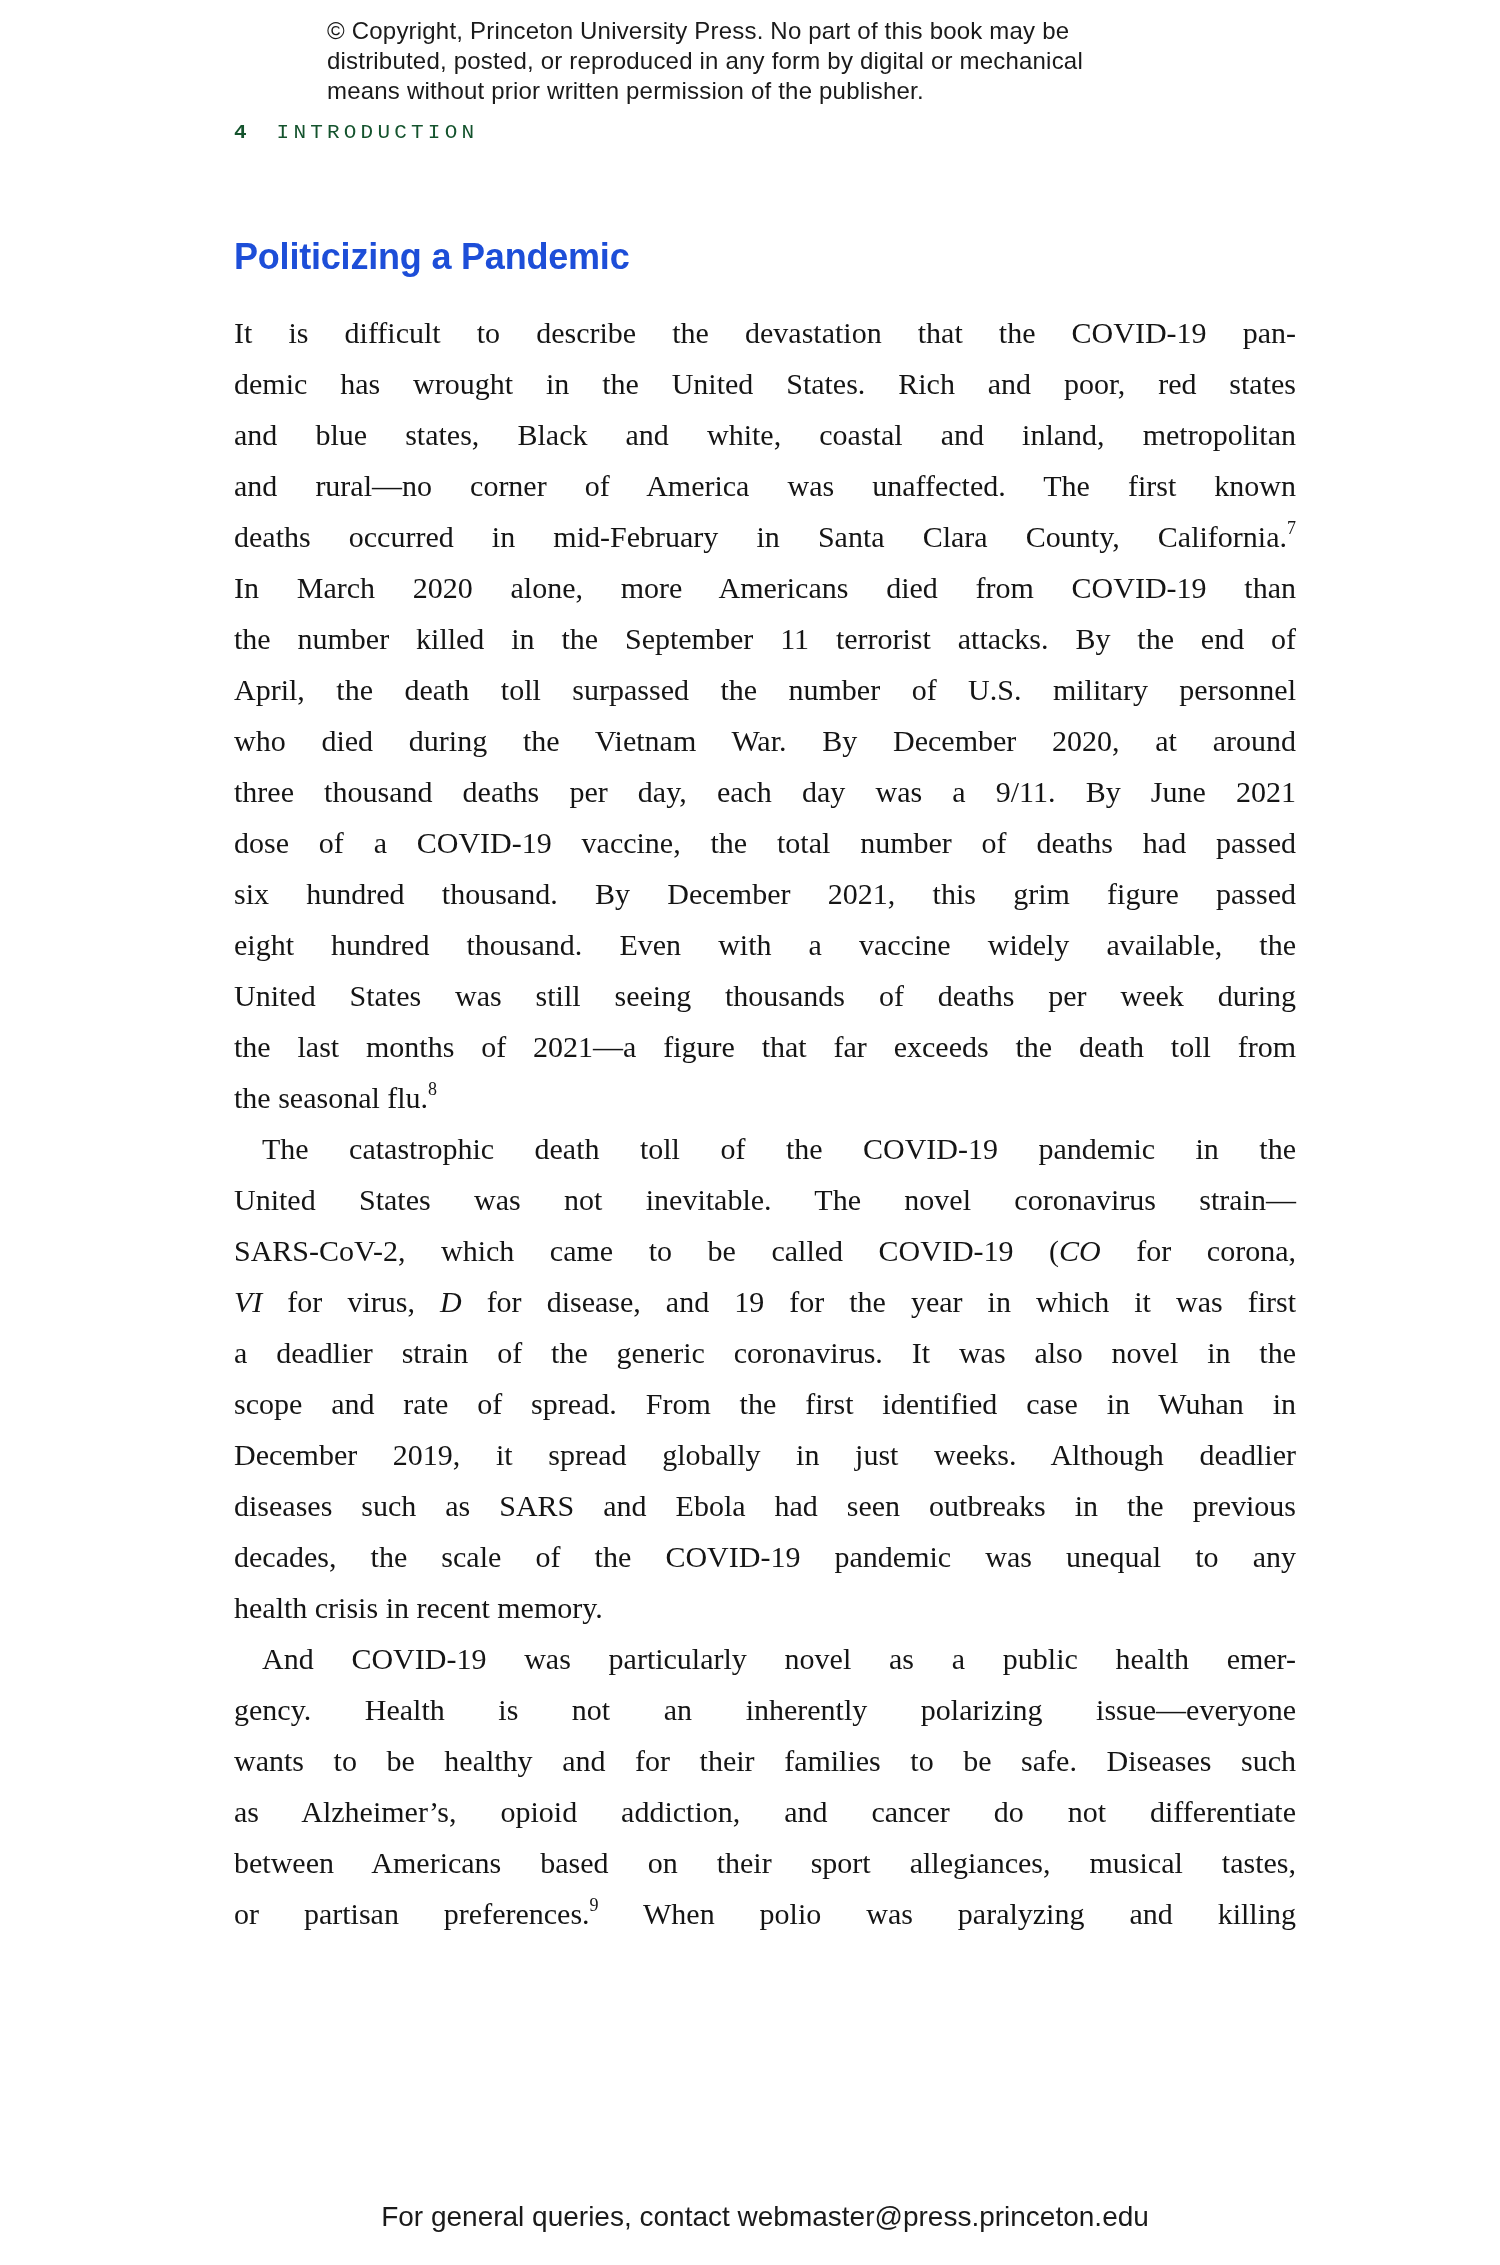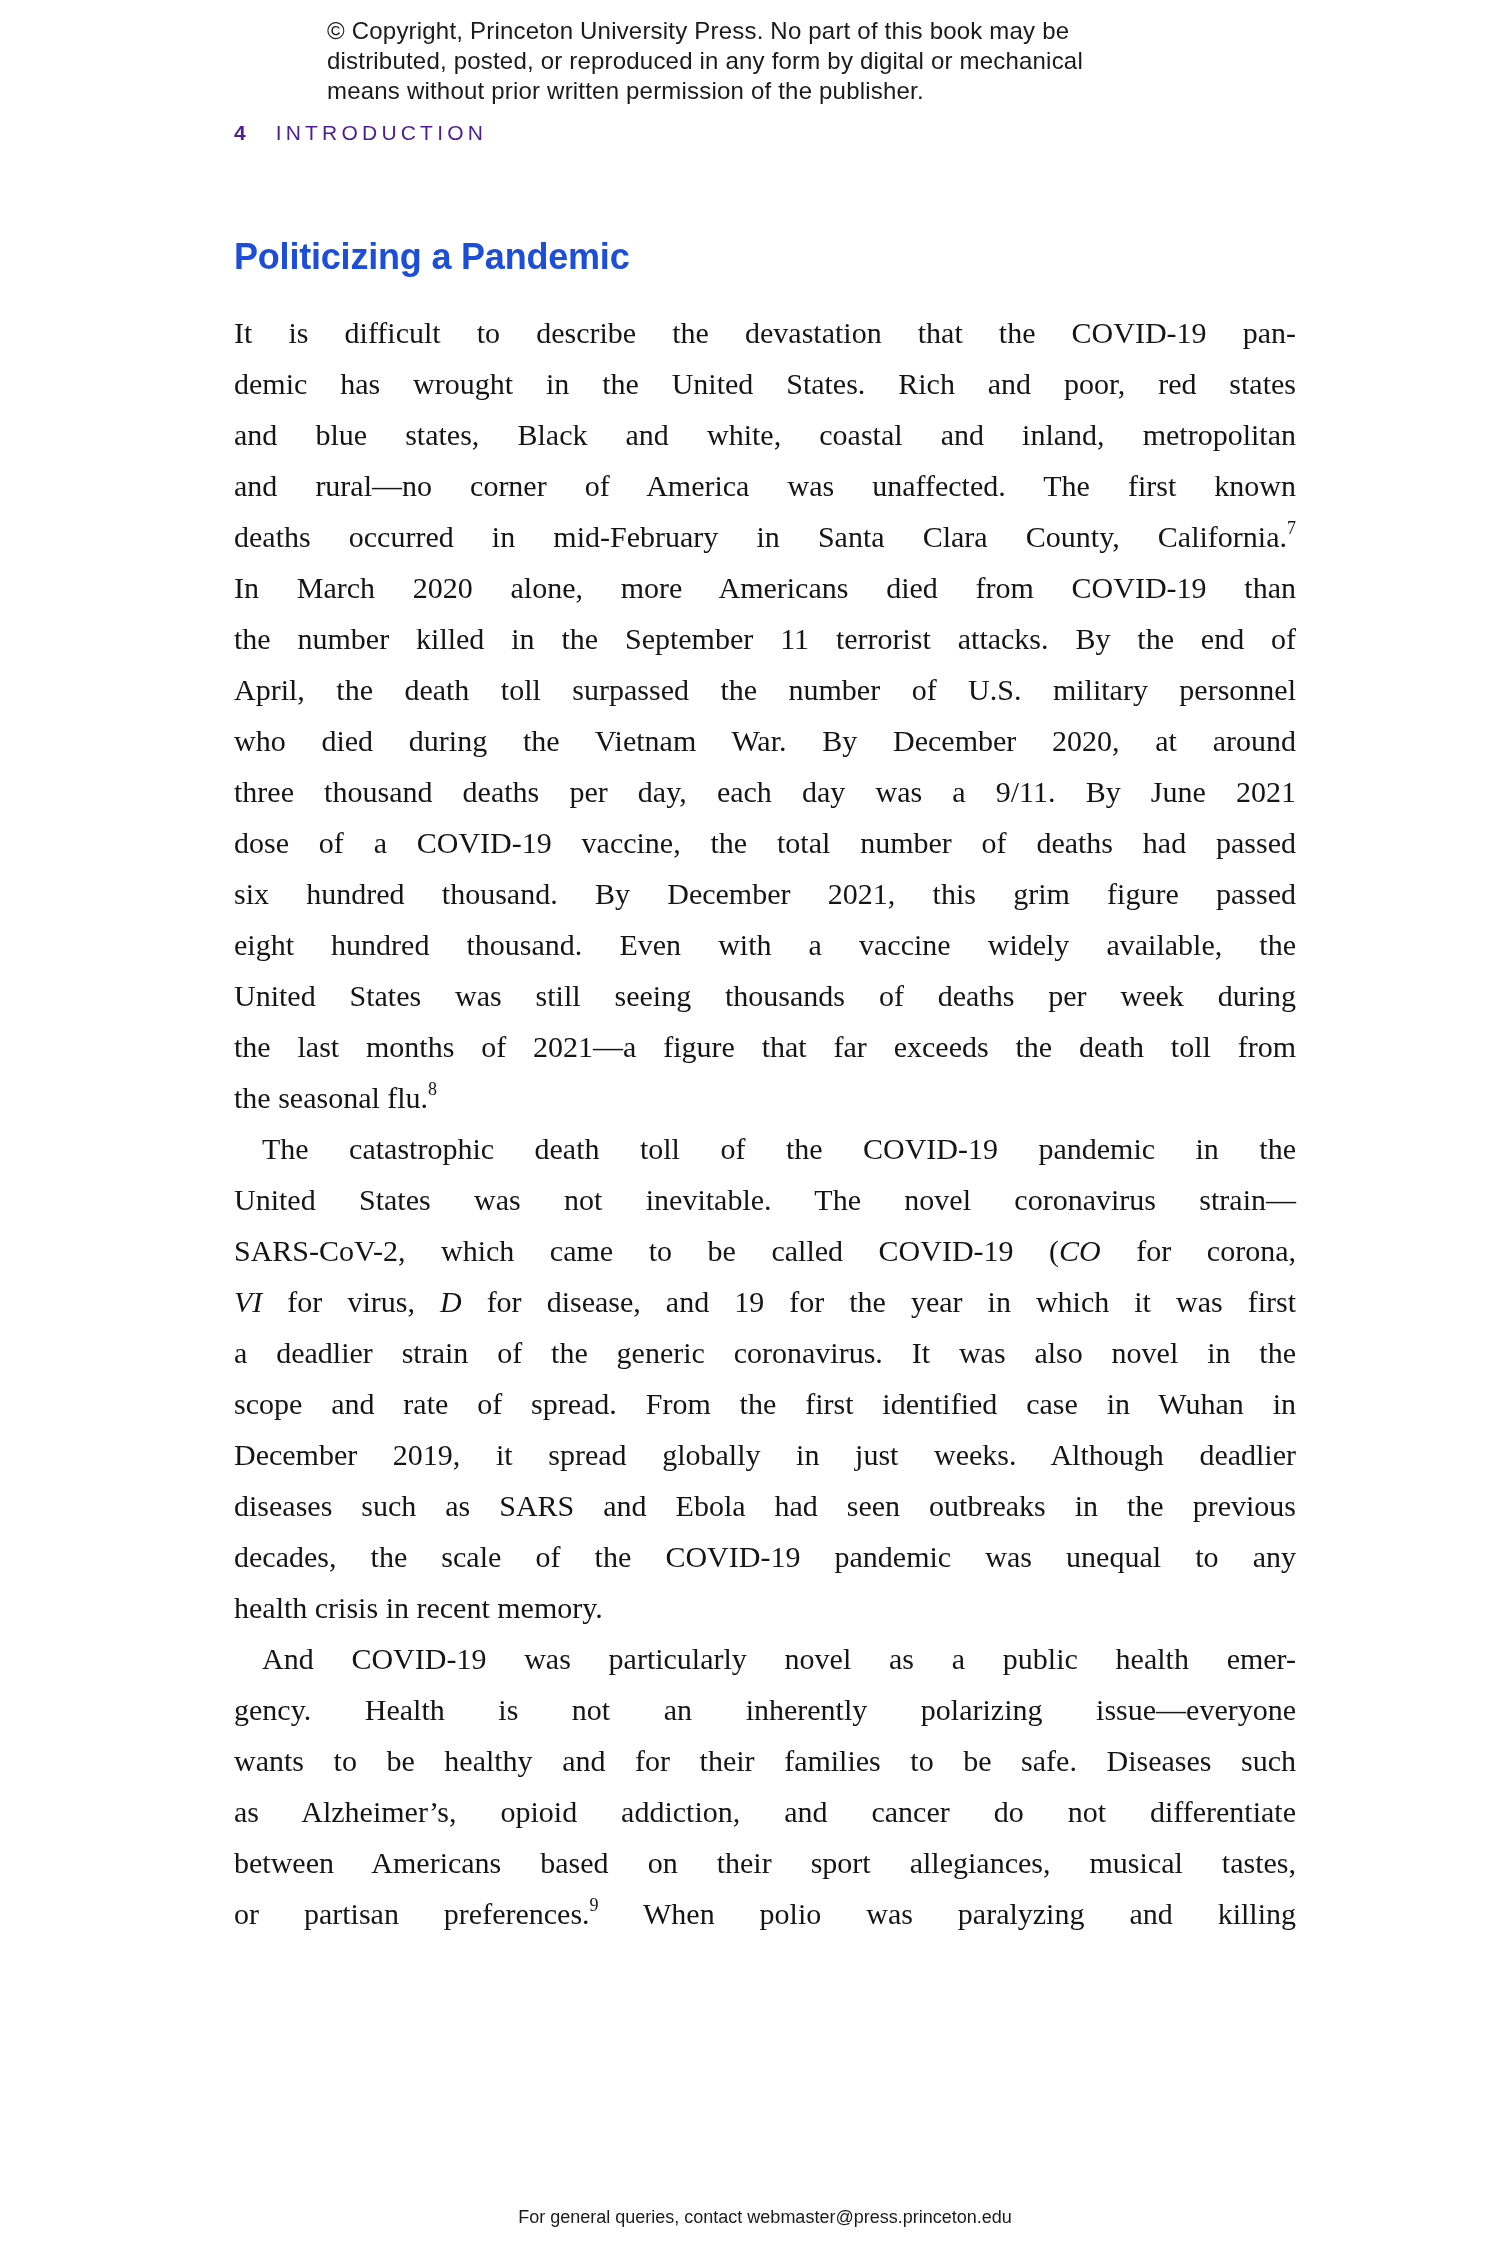--- a/index.html
+++ b/index.html
@@ -7,41 +7,41 @@
        font-family:"Liberation Serif", serif;-webkit-font-smoothing:antialiased;}
   .page{position:absolute;left:0;top:0;width:1500px;height:2265px;background:#ffffff;overflow:hidden;}
 
   
   .copyright{position:absolute;left:327px;top:16px;
     font-family:"Liberation Sans", sans-serif;font-size:24px;line-height:30px;
     color:#1a1a1a;letter-spacing:0.2px;}
 
   
   .runhead{position:absolute;left:234px;top:121px;
-    font-family:Liberation Sans, sans-serif;font-size:21px;line-height:24px;color:#4c1d95;}
+    font-family:Liberation Mono, monospace;font-size:21px;line-height:24px;color:#14532d;}
   .runhead .pgnum{font-weight:700;letter-spacing:1px;}
   .runhead .chap{margin-left:29px;font-weight:500;letter-spacing:4.2px;}
 
   
   .heading{position:absolute;left:234px;top:237px;margin:0;
     font-family:"Liberation Sans", sans-serif;font-weight:700;font-size:36px;
     line-height:40px;letter-spacing:-0.2px;color:#1d4ed8;}
 
   
   .body-text{position:absolute;left:234px;top:307px;width:1062px;
     font-size:30px;line-height:51px;color:#151515;}
   .line{text-align:justify;text-align-last:justify;-moz-text-align-last:justify;height:51px;}
   .line.last{text-align-last:left;-moz-text-align-last:left;}
   .line.indent{text-indent:28px;}
   .it{font-style:italic;}
   sup{font-size:18px;line-height:0;vertical-align:baseline;position:relative;top:-13px;}
 
   
   .footer{position:absolute;left:234px;top:2202px;width:1062px;text-align:center;
-    font-family:"Liberation Sans", sans-serif;font-size:18px;line-height:30px;color:#1a1a1a;}
+    font-family:"Liberation Sans", sans-serif;font-size:28px;line-height:30px;color:#1a1a1a;}
 </style>
 </head>
 <body>
 
 <div class="page">
 
   <div class="copyright">
     <div class="c-line">© Copyright, Princeton University Press. No part of this book may be</div>
     <div class="c-line">distributed, posted, or reproduced in any form by digital or mechanical</div>
     <div class="c-line">means without prior written permission of the publisher.</div>

